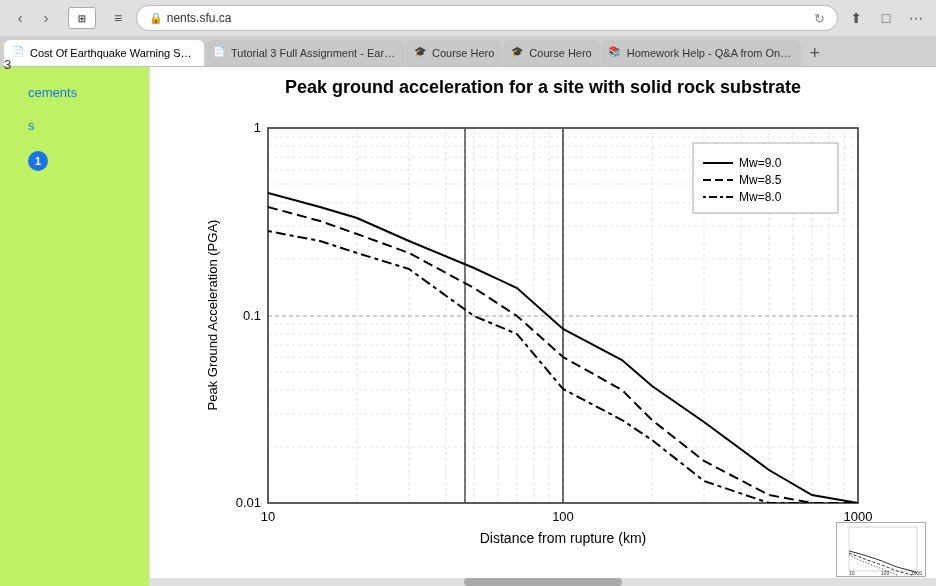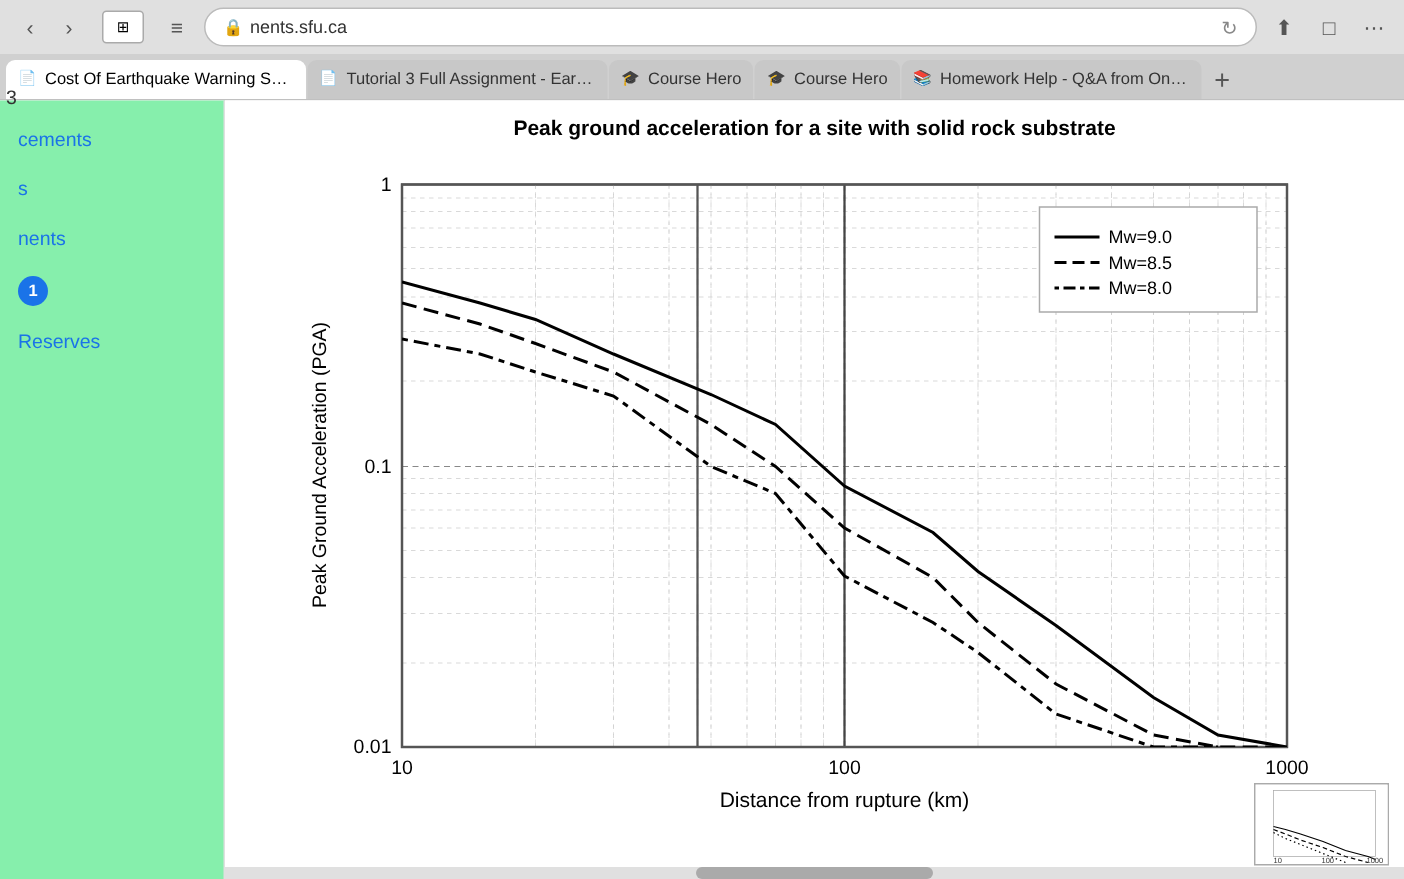--- a/index.html
+++ b/index.html
@@ -128,23 +128,23 @@
       display: flex;
       width: 936px;
       height: calc(586px - 66px);
       background: white;
     }
 
     
     .sidebar {
       width: 150px;
       min-width: 150px;
-      background: #86efac;
+      background: #bef264;
       border-right: 1px solid #e0e0e0;
-      padding: 10px 0;
+      padding: 10px 16px;
       overflow: hidden;
     }
     .sidebar-item {
       padding: 8px 12px;
       font-size: 13px;
       color: #1a73e8;
       cursor: pointer;
       line-height: 1.3;
     }
     .sidebar-item.has-badge {
@@ -176,21 +176,21 @@
       background: white;
       overflow: hidden;
       display: flex;
       flex-direction: column;
       align-items: center;
       padding: 10px 10px 0 10px;
       position: relative;
     }
 
     .chart-title {
-      font-size: 14px;
+      font-size: 18px;
       font-weight: bold;
       color: #000;
       margin-bottom: 10px;
       text-align: center;
     }
 
     .chart-container {
       position: relative;
       width: 680px;
       height: 460px;
@@ -282,28 +282,22 @@
 
   <div class="page-number">3</div>
 
   <div class="sidebar">
     <div class="sidebar-item">
       <span>cements</span>
     </div>
     <div class="sidebar-item">
       <span>s</span>
     </div>
-    <div class="sidebar-item">
-      <span>nents</span>
-    </div>
     <div class="sidebar-item has-badge">
       <div class="badge">1</div>
-    </div>
-    <div class="sidebar-item">
-      <span>Reserves</span>
     </div>
   </div>
 
   <div class="content-area">
     <div class="chart-title">Peak ground acceleration for a site with solid rock substrate</div>
 
     <div class="chart-container">
       <svg class="chart" viewBox="0 0 680 450" xmlns="http://www.w3.org/2000/svg">
 
         <defs>

